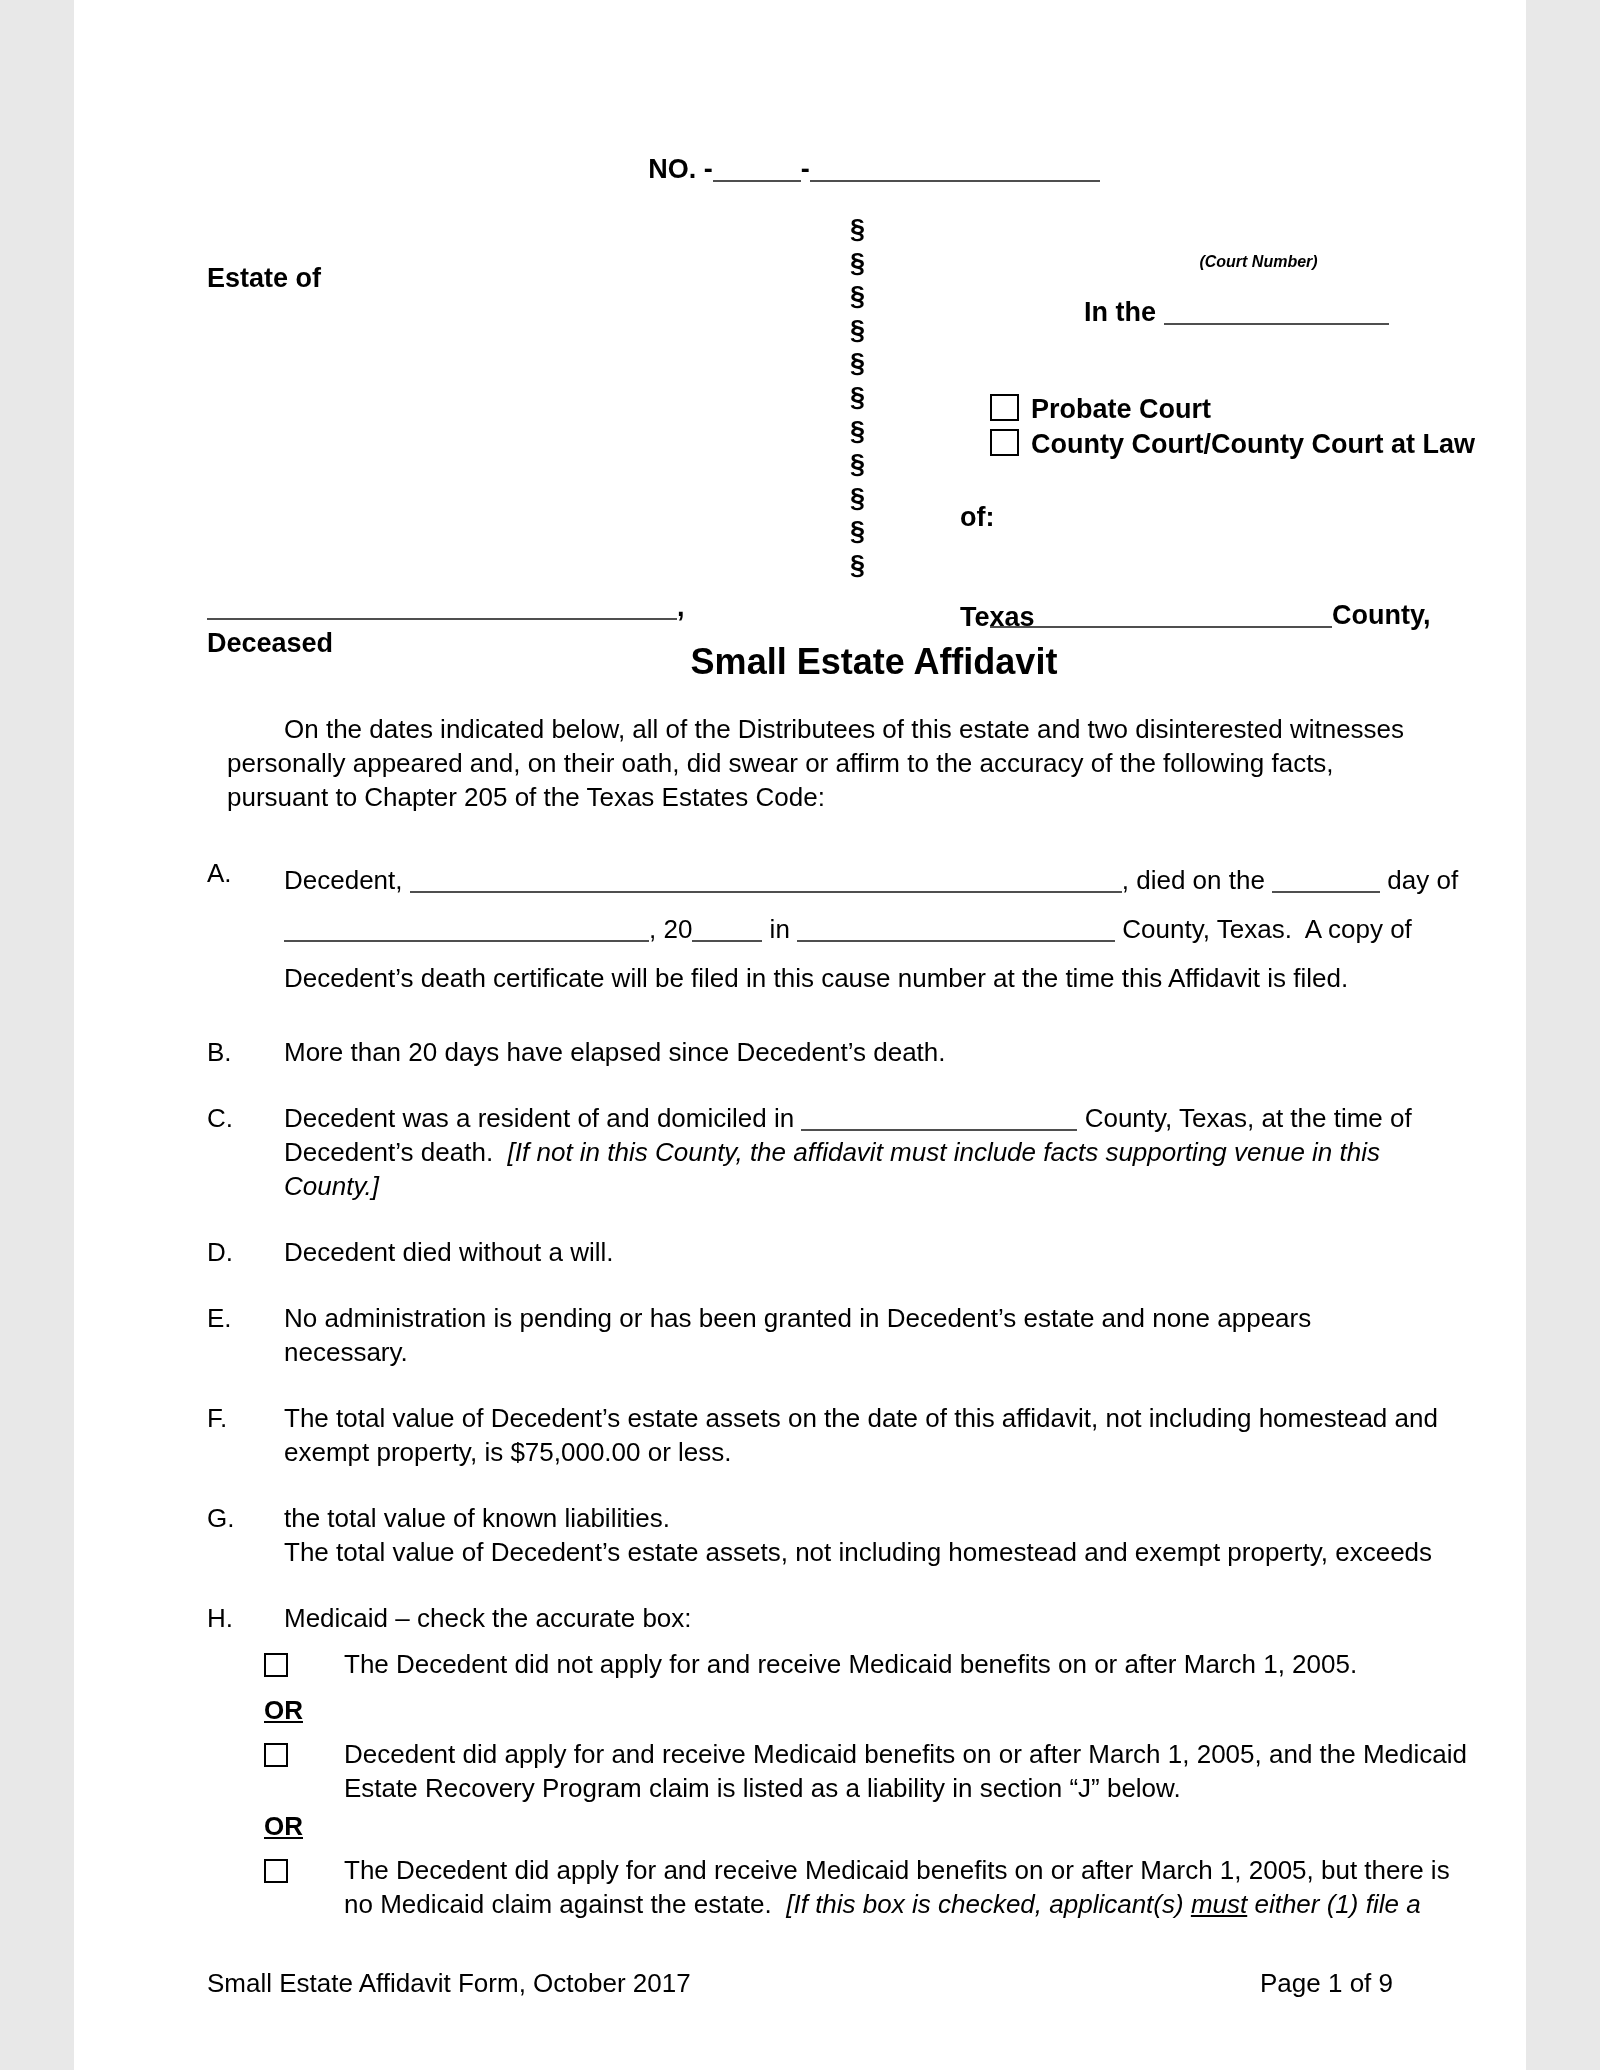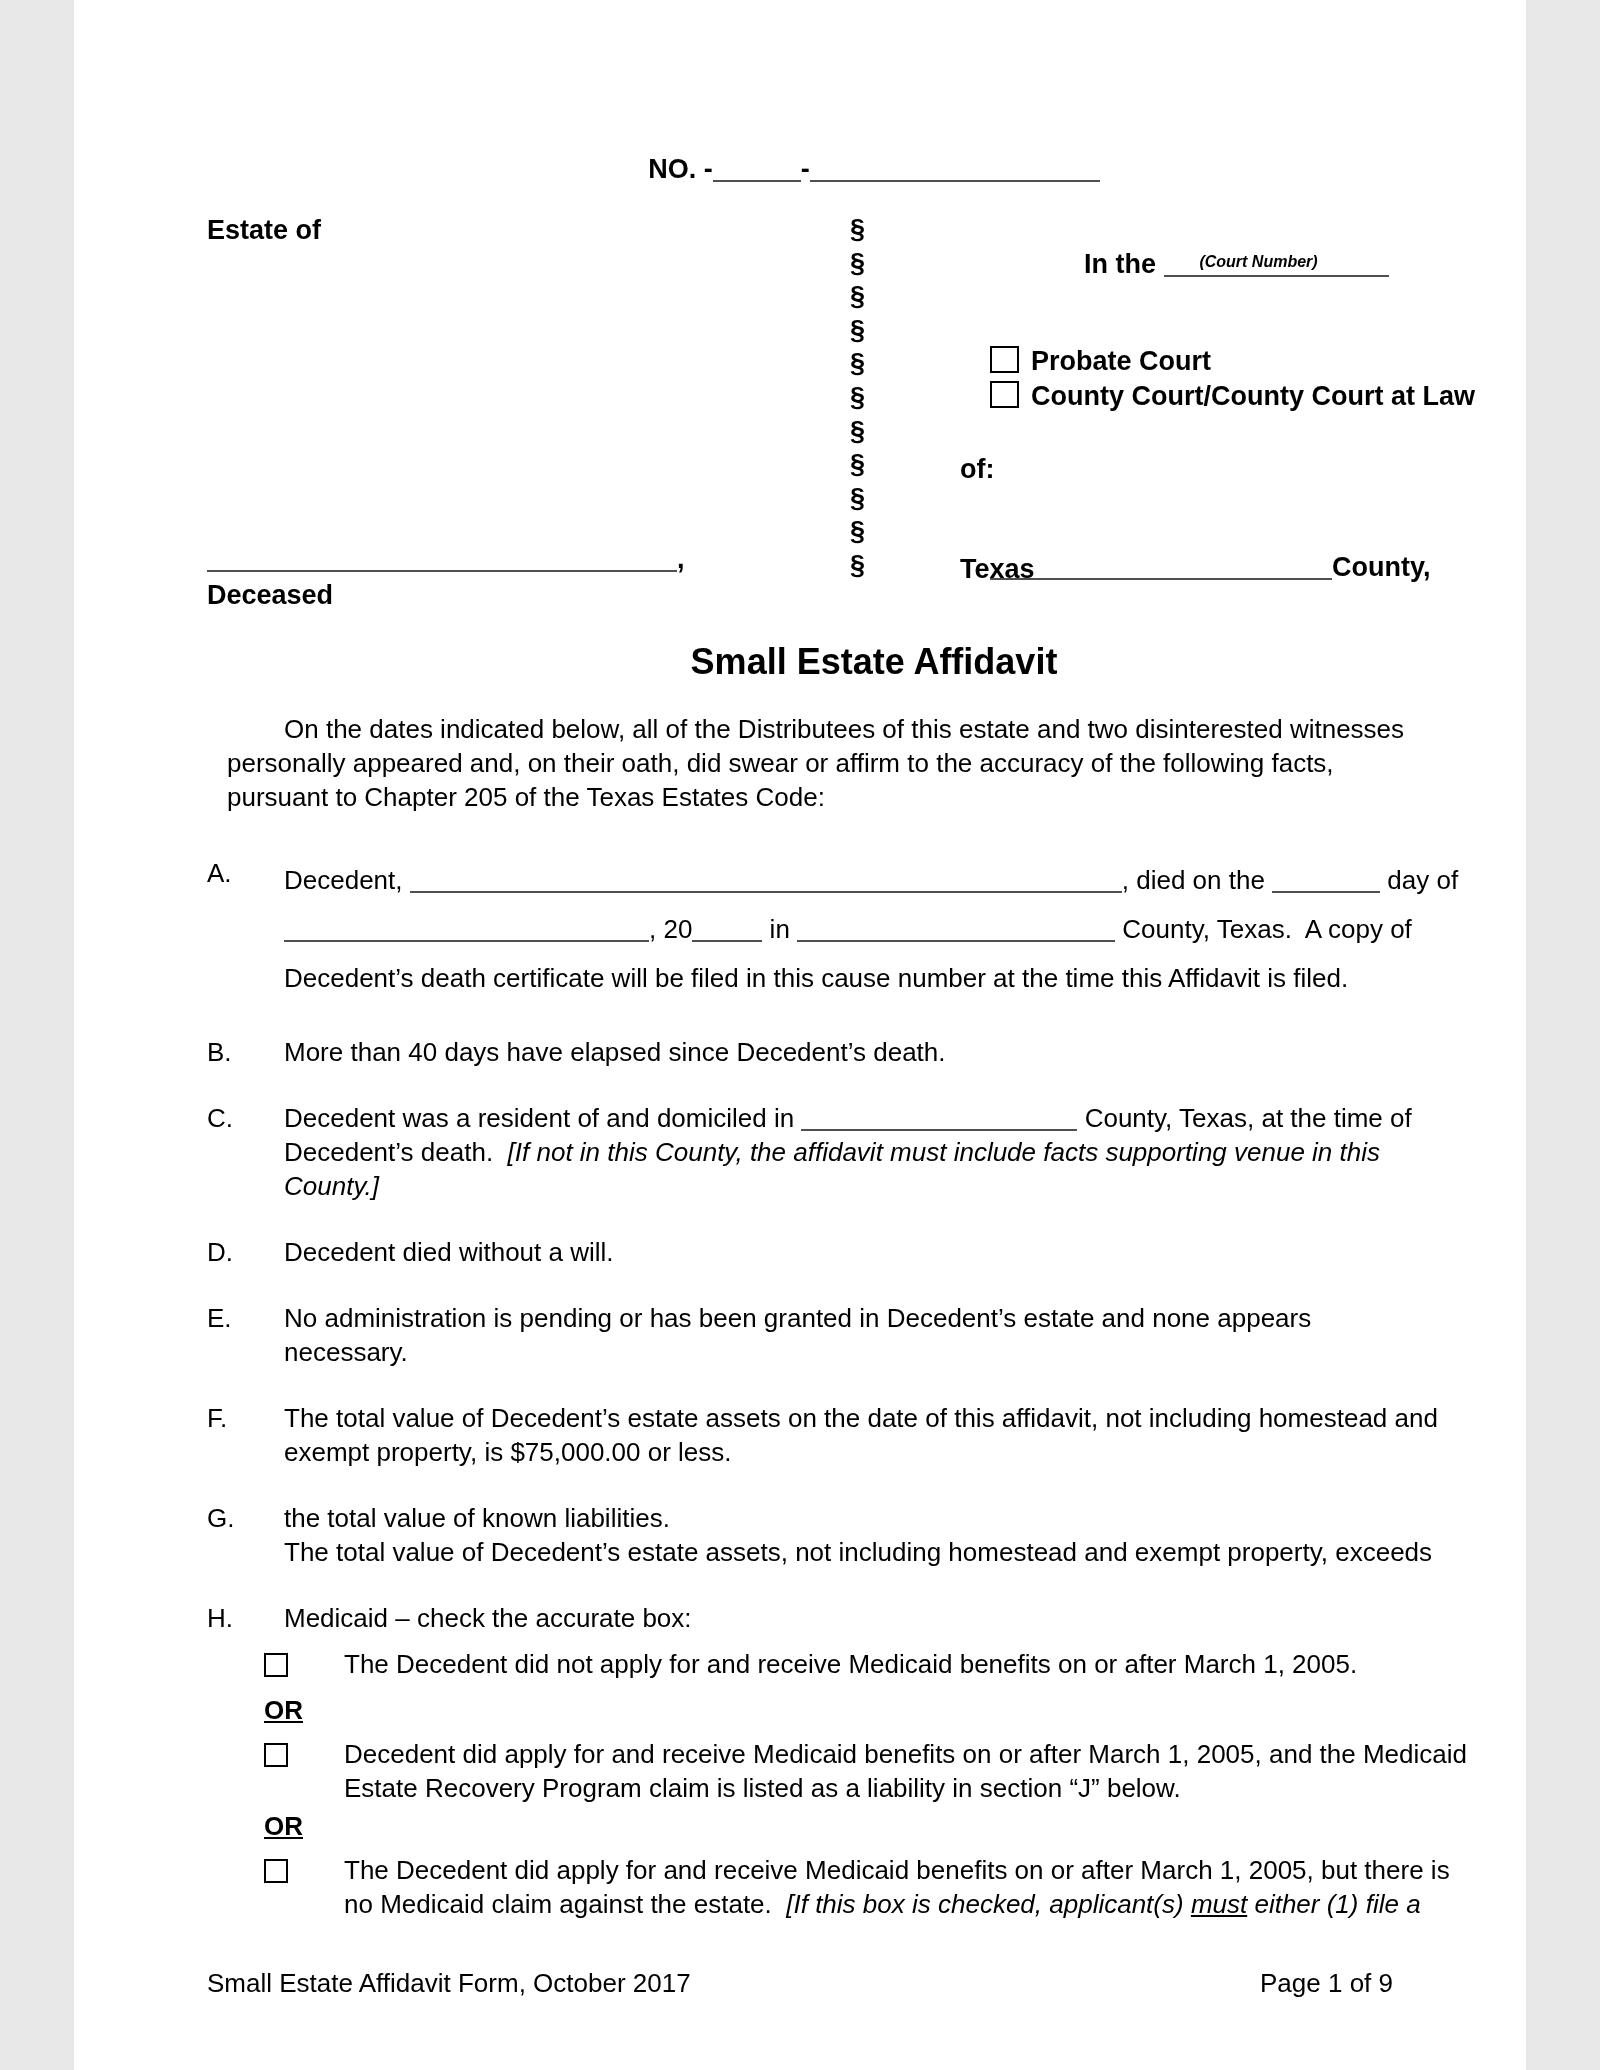--- a/index.html
+++ b/index.html
@@ -7,21 +7,21 @@
     position:relative;
     width:1452px;height:2070px;
     margin:0 auto;
     background:#ffffff;
     font-family:"Liberation Sans", sans-serif;
     color:#000;
     font-size:26px;
     overflow:hidden;
   }
   .abs{position:absolute;}
-  .hdr{font-size:27px;font-weight:700;line-height:34px;white-space:pre;}
+  .hdr{font-size:27px;font-weight:700;line-height:34px;white-space:pre;margin-top:48px;}
   .blank{
     display:inline-block;height:1px;
     border-bottom:2px solid #4f4f4f;
     vertical-align:-4px;
   }
   .cbx{
     display:inline-block;width:25px;height:23px;
     border:2px solid #000;background:#fff;
     vertical-align:-3px;margin-right:12px;
   }
@@ -115,21 +115,21 @@
       <div>
           <div class="tline"><span>Decedent, </span><span class="blank" style="width: 712px;"></span><span>, died on the </span><span class="blank" style="width: 108px;"></span><span> day of</span></div>
           <div class="tline"><span class="blank" style="width: 365px;"></span><span>, 20</span><span class="blank" style="width: 70px;"></span><span> in </span><span class="blank" style="width: 318px;"></span><span> County, Texas.&nbsp; A copy of</span></div>
           <div class="tline"><span>Decedent’s death certificate will be filed in this cause number at the time this Affidavit is filed.</span></div>
         </div>
     </div>
 
     <div class="item">
       <span class="letter">B.</span>
       <div>
-          <div class="tline"><span>More than 40 days have elapsed since Decedent’s death.</span></div>
+          <div class="tline"><span>More than 20 days have elapsed since Decedent’s death.</span></div>
         </div>
     </div>
 
     <div class="item">
       <span class="letter">C.</span>
       <div>
           <div class="tline"><span>Decedent was a resident of and domiciled in </span><span class="blank" style="width: 276px;"></span><span> County, Texas, at the time of</span></div>
           <div class="tline"><span>Decedent’s death.&nbsp; </span><span class="it">[If not in this County, the affidavit must include facts supporting venue in this</span></div>
           <div class="tline"><span class="it">County.]</span></div>
         </div>

